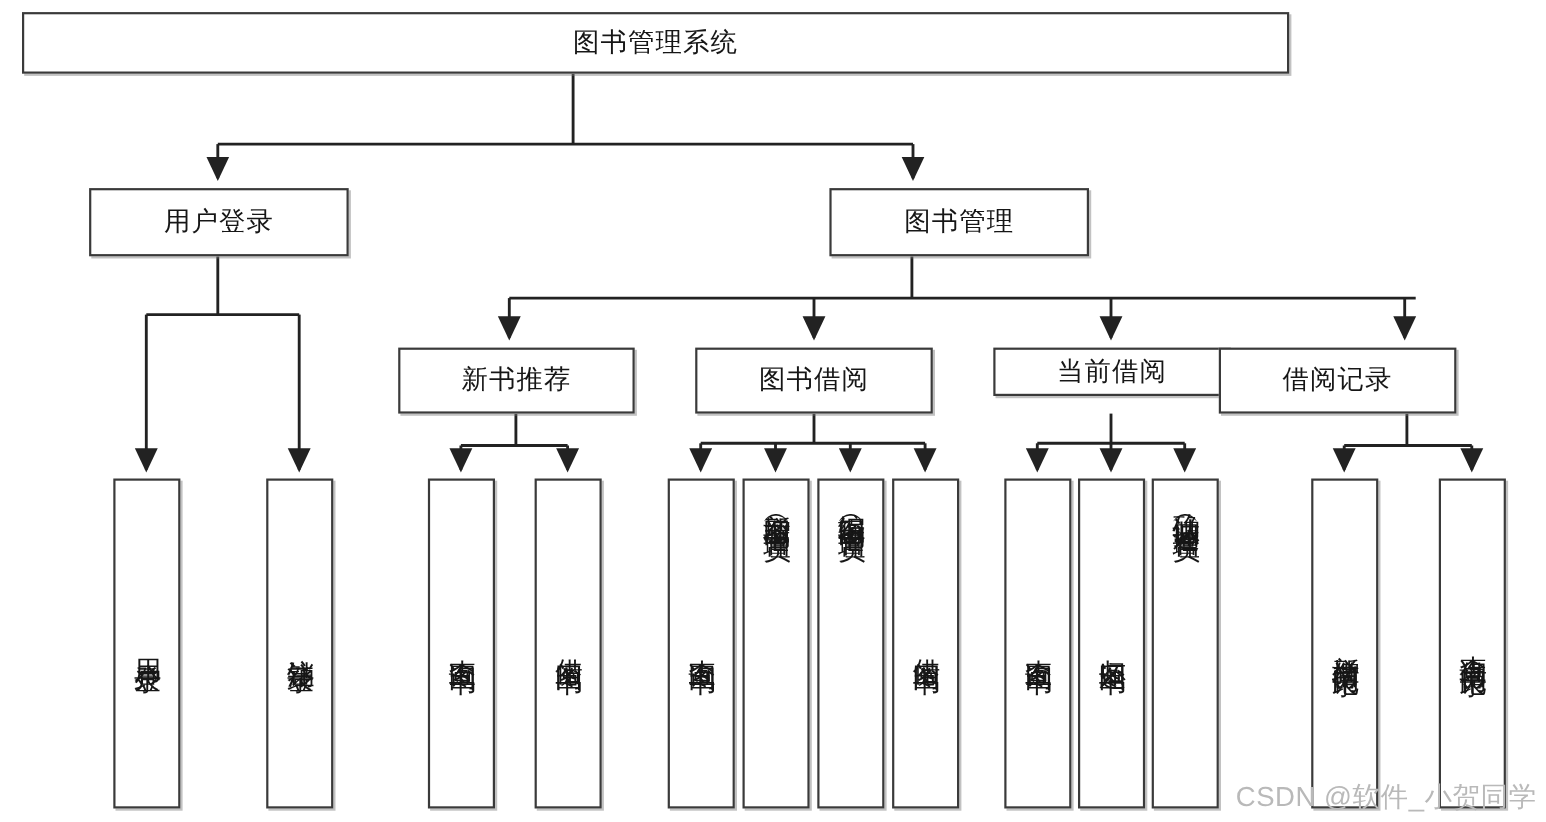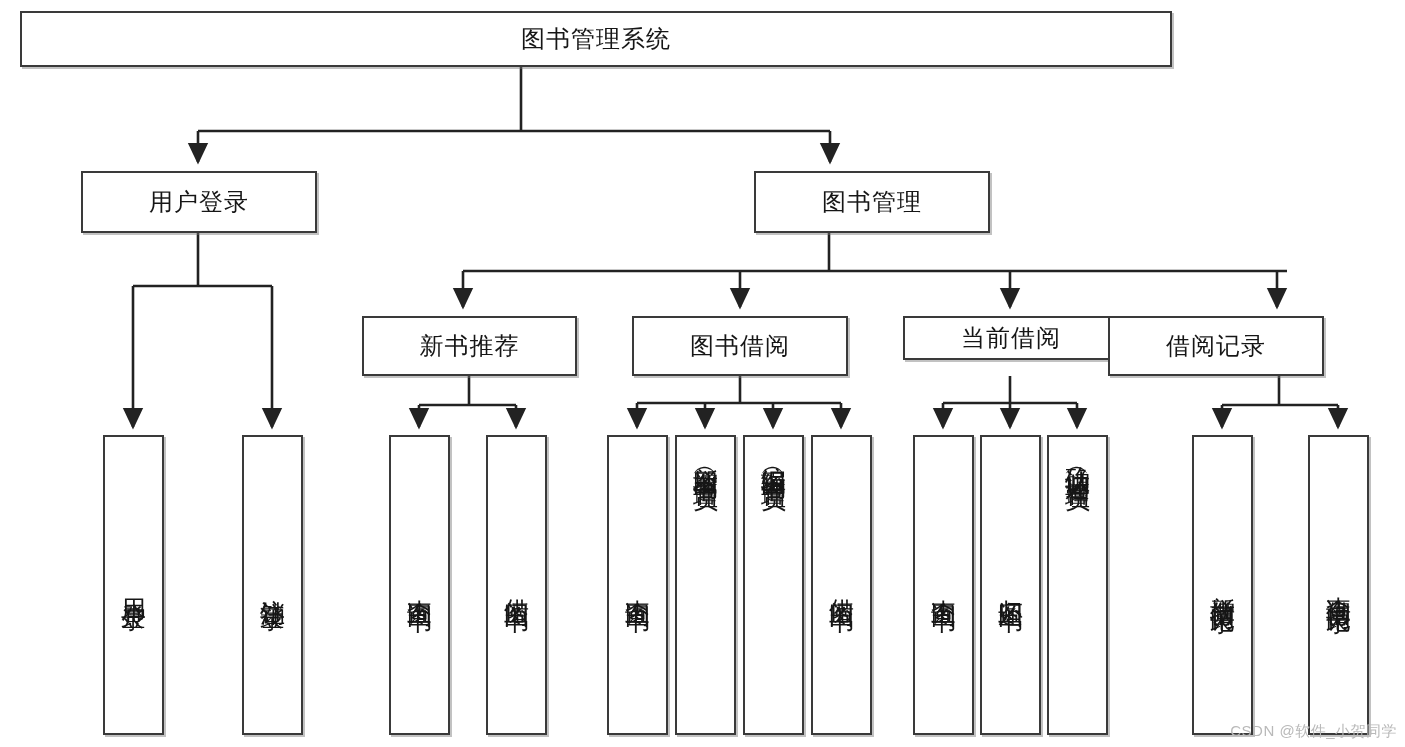--- a/index.html
+++ b/index.html
@@ -40,21 +40,21 @@
   }
   .node.vert{
     align-items:flex-start;
     padding-top:10px;
   }
   .node.vert.center{align-items:center;padding-top:0;}
 
   #watermark{
     position:absolute;
     right:8px;bottom:6px;
-    font-size:15px;
+    font-size:25px;
     color:#b9b9b9;
     letter-spacing:.5px;
     user-select:none;
     pointer-events:none;
   }
 </style>
 </head>
 <body>
 
 <div id="stage">

